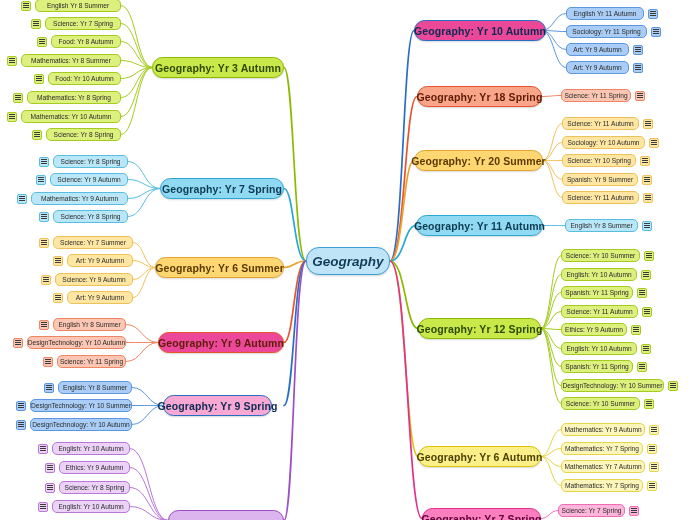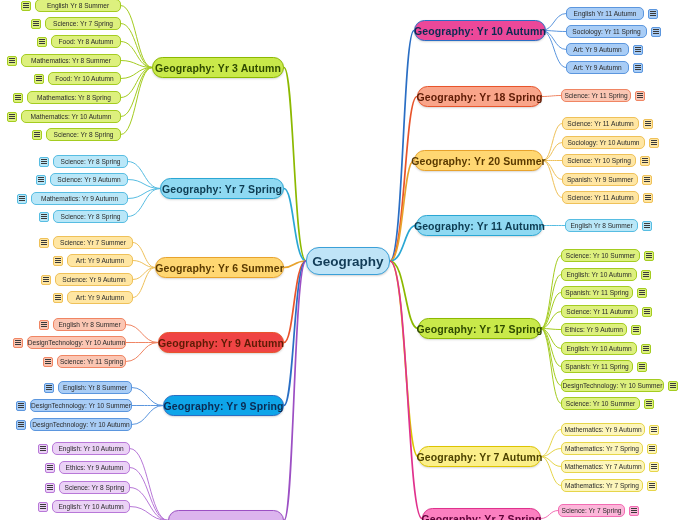--- a/index.html
+++ b/index.html
@@ -96,21 +96,21 @@
       <path d="M541,328.5 C551,328.5 551,403.5 561,403.5" fill="none" stroke="#a4cc20" stroke-width="1" stroke-linecap="round"></path>
       <path d="M390,261 C405.4,261 405.4,456.5 418,456.5" fill="none" stroke="#ddc400" stroke-width="1.7" stroke-linecap="round"></path>
       <path d="M541,456.5 C551,456.5 551,429.5 561,429.5" fill="none" stroke="#e6d54a" stroke-width="1" stroke-linecap="round"></path>
       <path d="M541,456.5 C551,456.5 551,448.5 561,448.5" fill="none" stroke="#e6d54a" stroke-width="1" stroke-linecap="round"></path>
       <path d="M541,456.5 C551,456.5 551,466.5 561,466.5" fill="none" stroke="#e6d54a" stroke-width="1" stroke-linecap="round"></path>
       <path d="M541,456.5 C551,456.5 551,485.5 561,485.5" fill="none" stroke="#e6d54a" stroke-width="1" stroke-linecap="round"></path>
       <path d="M390,261 C407.6,261 407.6,518.5 422,518.5" fill="none" stroke="#e0318d" stroke-width="1.7" stroke-linecap="round"></path>
       <path d="M541,518.5 C549.5,518.5 549.5,510.5 558,510.5" fill="none" stroke="#f26cb3" stroke-width="1" stroke-linecap="round"></path>
     </svg>
   <div id="nodes">
-      <div class="node root" style="left: 306px; top: 247px; width: 84px; height: 28px;">
+      <div class="node root" style="left: 306px; top: 247px; width: 84px; height: 28px; font-style: italic;">
         <span>Geography</span>
       </div>
       <div class="node main" style="left: 152px; top: 57px; width: 132px; height: 21px; background: rgb(201, 233, 74); border-color: rgb(140, 185, 0); color: rgb(47, 74, 0);">
         <span>Geography: Yr 3 Autumn</span>
       </div>
       <div class="node leaf" style="left: 35px; top: -1px; width: 86px; background: rgb(221, 240, 126); border-color: rgb(164, 204, 32); color: rgb(42, 42, 42);">
         <span>English Yr 8 Summer</span>
       </div>
       <div class="note" style="left: 21px; top: 0.5px; background: rgb(221, 240, 126); border-color: rgb(164, 204, 32);">
         <i></i>
@@ -236,21 +236,21 @@
         <i></i>
       </div>
       <div class="node leaf" style="left: 67px; top: 291px; width: 66px; background: rgb(255, 230, 163); border-color: rgb(239, 193, 89); color: rgb(42, 42, 42);">
         <span>Art: Yr 9 Autumn</span>
       </div>
       <div class="note" style="left: 53px; top: 292.5px; background: rgb(255, 230, 163); border-color: rgb(239, 193, 89);">
         <i></i>
         <i></i>
         <i></i>
       </div>
-      <div class="node main" style="left: 158px; top: 332px; width: 126px; height: 21px; background: #ef4444; border-color: rgb(232, 84, 43); color: rgb(94, 27, 5); justify-content: center;">
+      <div class="node main" style="left: 158px; top: 332px; width: 126px; height: 21px; background: #ec4899; border-color: rgb(232, 84, 43); color: rgb(94, 27, 5); justify-content: center;">
         <span>Geography: Yr 9 Autumn</span>
       </div>
       <div class="node leaf" style="left: 53px; top: 318px; width: 73px; background: rgb(251, 198, 179); border-color: rgb(240, 133, 99); color: rgb(42, 42, 42);">
         <span>English Yr 8 Summer</span>
       </div>
       <div class="note" style="left: 39px; top: 319.5px; background: rgb(251, 198, 179); border-color: rgb(240, 133, 99);">
         <i></i>
         <i></i>
         <i></i>
       </div>
@@ -263,21 +263,21 @@
         <i></i>
       </div>
       <div class="node leaf" style="left: 57px; top: 355px; width: 69px; background: rgb(251, 198, 179); border-color: rgb(240, 133, 99); color: rgb(42, 42, 42);">
         <span>Science: Yr 11 Spring</span>
       </div>
       <div class="note" style="left: 43px; top: 356.5px; background: rgb(251, 198, 179); border-color: rgb(240, 133, 99);">
         <i></i>
         <i></i>
         <i></i>
       </div>
-      <div class="node main" style="left: 163px; top: 395px; width: 121px; height: 21px; background: #0ea5e9; border-color: rgb(42, 110, 196); color: rgb(11, 43, 83);">
+      <div class="node main" style="left: 163px; top: 395px; width: 109px; height: 21px; background: #f9a8d4; border-color: rgb(42, 110, 196); color: rgb(11, 43, 83);">
         <span>Geography: Yr 9 Spring</span>
       </div>
       <div class="node leaf" style="left: 58px; top: 381px; width: 74px; background: rgb(169, 205, 246); border-color: rgb(91, 150, 222); color: rgb(42, 42, 42);">
         <span>English: Yr 8 Summer</span>
       </div>
       <div class="note" style="left: 44px; top: 382.5px; background: rgb(169, 205, 246); border-color: rgb(91, 150, 222);">
         <i></i>
         <i></i>
         <i></i>
       </div>
@@ -426,21 +426,21 @@
       </div>
       <div class="node leaf" style="left: 565px; top: 219px; width: 73px; background: rgb(185, 231, 248); border-color: rgb(87, 189, 226); color: rgb(42, 42, 42);">
         <span>English Yr 8 Summer</span>
       </div>
       <div class="note" style="left: 642px; top: 220.5px; background: rgb(185, 231, 248); border-color: rgb(87, 189, 226);">
         <i></i>
         <i></i>
         <i></i>
       </div>
       <div class="node main" style="left: 418px; top: 318px; width: 123px; height: 21px; background: rgb(201, 233, 74); border-color: rgb(140, 185, 0); color: rgb(47, 74, 0);">
-        <span>Geography: Yr 17 Spring</span>
+        <span>Geography: Yr 12 Spring</span>
       </div>
       <div class="node leaf" style="left: 561px; top: 249px; width: 79px; background: rgb(221, 240, 126); border-color: rgb(164, 204, 32); color: rgb(42, 42, 42);">
         <span>Science: Yr 10 Summer</span>
       </div>
       <div class="note" style="left: 644px; top: 250.5px; background: rgb(221, 240, 126); border-color: rgb(164, 204, 32);">
         <i></i>
         <i></i>
         <i></i>
       </div>
       <div class="node leaf" style="left: 561px; top: 268px; width: 76px; background: rgb(221, 240, 126); border-color: rgb(164, 204, 32); color: rgb(42, 42, 42);">
@@ -501,21 +501,21 @@
       </div>
       <div class="node leaf" style="left: 561px; top: 397px; width: 79px; background: rgb(221, 240, 126); border-color: rgb(164, 204, 32); color: rgb(42, 42, 42);">
         <span>Science: Yr 10 Summer</span>
       </div>
       <div class="note" style="left: 644px; top: 398.5px; background: rgb(221, 240, 126); border-color: rgb(164, 204, 32);">
         <i></i>
         <i></i>
         <i></i>
       </div>
       <div class="node main" style="left: 418px; top: 446px; width: 123px; height: 21px; background: rgb(251, 239, 138); border-color: rgb(221, 196, 0); color: rgb(77, 67, 0);">
-        <span>Geography: Yr 7 Autumn</span>
+        <span>Geography: Yr 6 Autumn</span>
       </div>
       <div class="node leaf" style="left: 561px; top: 423px; width: 84px; background: rgb(253, 246, 187); border-color: rgb(230, 213, 74); color: rgb(42, 42, 42);">
         <span>Mathematics: Yr 9 Autumn</span>
       </div>
       <div class="note" style="left: 649px; top: 424.5px; background: rgb(253, 246, 187); border-color: rgb(230, 213, 74);">
         <i></i>
         <i></i>
         <i></i>
       </div>
       <div class="node leaf" style="left: 561px; top: 442px; width: 82px; background: rgb(253, 246, 187); border-color: rgb(230, 213, 74); color: rgb(42, 42, 42);">

